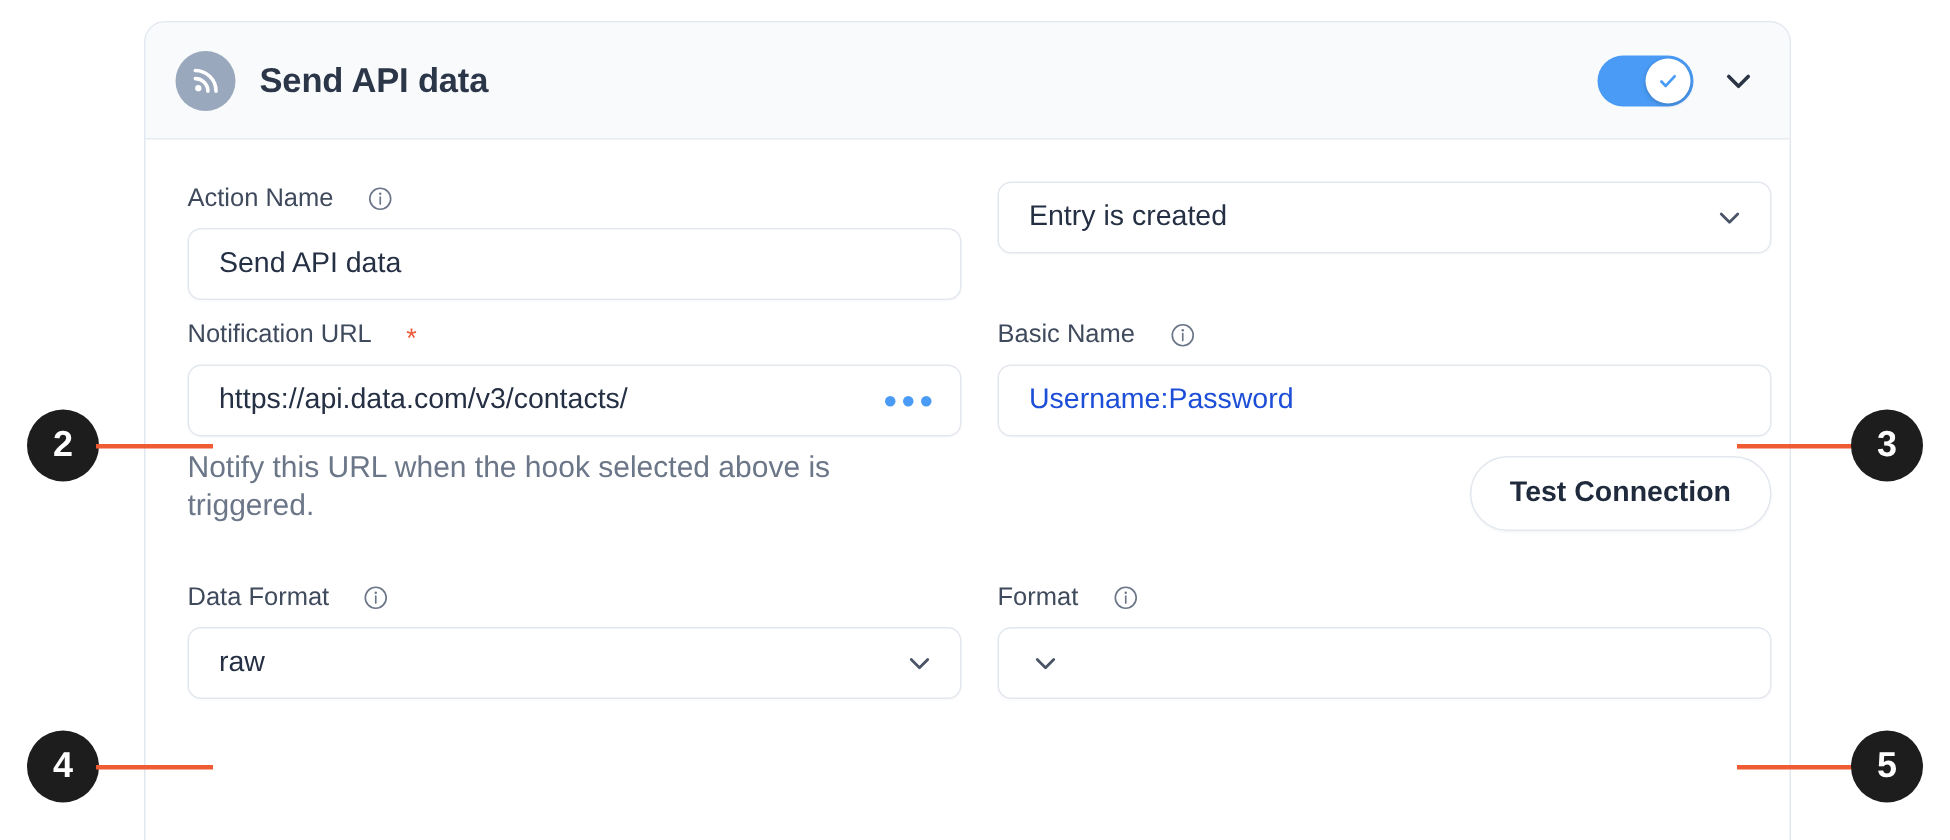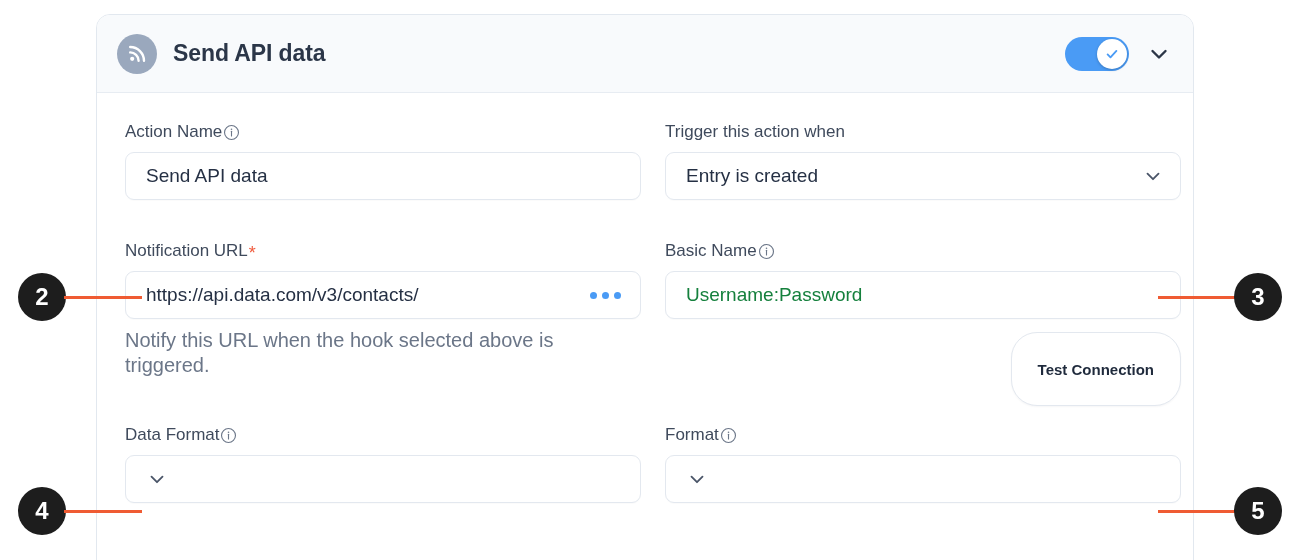--- a/index.html
+++ b/index.html
@@ -108,21 +108,21 @@
     width: 516px;
     flex: 0 0 516px;
   }
 
   .field-label {
     font-size: 17px;
     color: #3f4a5c;
     margin-bottom: 9px;
     display: flex;
     align-items: center;
-    gap: 1px;
+    gap: 23px;
     line-height: 22px;
   }
   .req-star {
     color: #f05a3c;
     font-size: 18px;
     line-height: 1;
     position: relative;
     top: 2px;
   }
 
@@ -138,21 +138,21 @@
     font-size: 19px;
     color: #253044;
     box-shadow: 0 1px 1px rgba(16,24,40,.02);
   }
   .control .val {
     flex: 1;
     white-space: nowrap;
     overflow: hidden;
   }
   .control .val.placeholder {
-    color: #15803d;
+    color: #1d4ed8;
   }
   .select { cursor: pointer; gap: 40px; }
   .textinput { cursor: text; }
 
   .dots {
     display: flex;
     gap: 5px;
     align-items: center;
     cursor: pointer;
     padding-right: 3px;
@@ -176,24 +176,24 @@
   .btn-row {
     display: flex;
     justify-content: flex-end;
     margin-top: 13px;
   }
   .btn-pill {
     border: 1px solid #e3e8ef;
     background: #ffffff;
     border-radius: 26px;
     height: 48px;
-    padding: 12px 26px;
-    display: flex;
-    align-items: center;
-    font-size: 15px;
+    padding: 0 26px;
+    display: flex;
+    align-items: center;
+    font-size: 19px;
     font-weight: bold;
     color: #1f2a3c;
     cursor: pointer;
     box-shadow: 0 1px 2px rgba(16,24,40,.04);
   }
 
   .spacer-bottom { height: 36px; }
 
   
   .callout {
@@ -294,34 +294,31 @@
             <circle cx="10" cy="6.1" r="0.95" fill="#6b7688"></circle>
             <path d="M10 8.6v5.6" stroke="#6b7688" stroke-width="1.3" stroke-linecap="round"></path>
           </svg>
         </div>
         <div class="control textinput">
           <span class="val">Send API data</span>
         </div>
       </div>
 
       <div class="col">
-        <div class="field-label">
-          <span>Trigger this action when</span>
-        </div>
         <div class="control select">
           <span class="val">Entry is created</span>
           <svg width="22" height="22" viewBox="0 0 24 24" fill="none">
             <path d="M6 9.5l6 6 6-6" stroke="#4a5568" stroke-width="2" stroke-linecap="round" stroke-linejoin="round"></path>
           </svg>
         </div>
       </div>
 
     </div>
 
-    <div class="row" style="margin-top:40px">
+    <div class="row" style="margin-top:12px">
 
       <div class="col">
         <div class="field-label">
           <span>Notification URL</span>
           <span class="req-star">*</span>
         </div>
         <div class="control textinput">
           <span class="val">https://api.data.com/v3/contacts/</span>
           <span class="dots">
               <i></i>
@@ -344,32 +341,33 @@
         <div class="control textinput">
           <span class="val placeholder">Username:Password</span>
         </div>
         <div class="btn-row">
           <div class="btn-pill">Test Connection</div>
         </div>
       </div>
 
     </div>
 
-    <div class="row" style="margin-top:18px">
+    <div class="row" style="margin-top:33px">
 
       <div class="col">
         <div class="field-label">
           <span>Data Format</span>
           <svg width="17" height="17" viewBox="0 0 20 20" fill="none">
             <circle cx="10" cy="10" r="8.2" stroke="#6b7688" stroke-width="1.3"></circle>
             <circle cx="10" cy="6.1" r="0.95" fill="#6b7688"></circle>
             <path d="M10 8.6v5.6" stroke="#6b7688" stroke-width="1.3" stroke-linecap="round"></path>
           </svg>
         </div>
         <div class="control select">
+          <span class="val">raw</span>
           <svg width="22" height="22" viewBox="0 0 24 24" fill="none">
             <path d="M6 9.5l6 6 6-6" stroke="#4a5568" stroke-width="2" stroke-linecap="round" stroke-linejoin="round"></path>
           </svg>
         </div>
       </div>
 
       <div class="col">
         <div class="field-label">
           <span>Format</span>
           <svg width="17" height="17" viewBox="0 0 20 20" fill="none">

